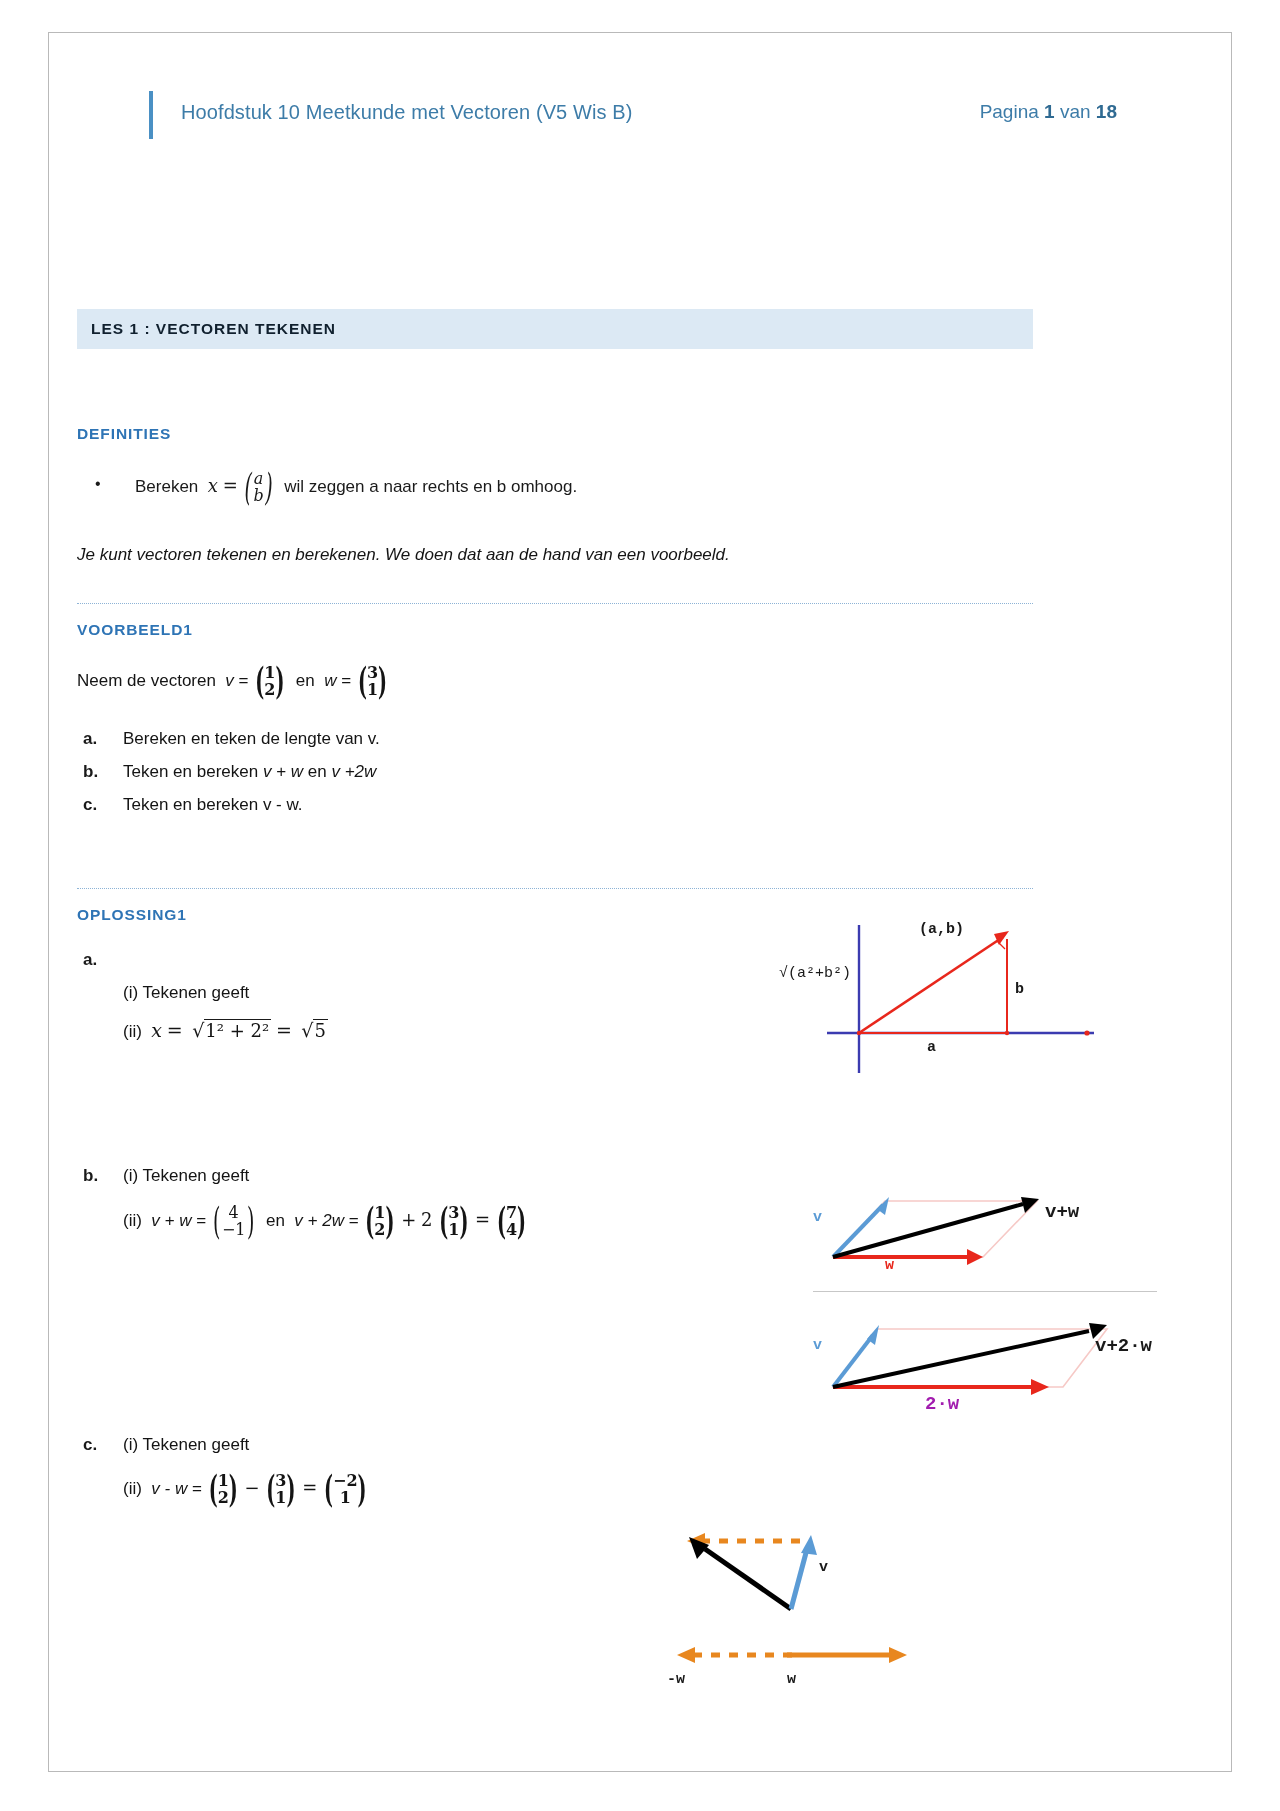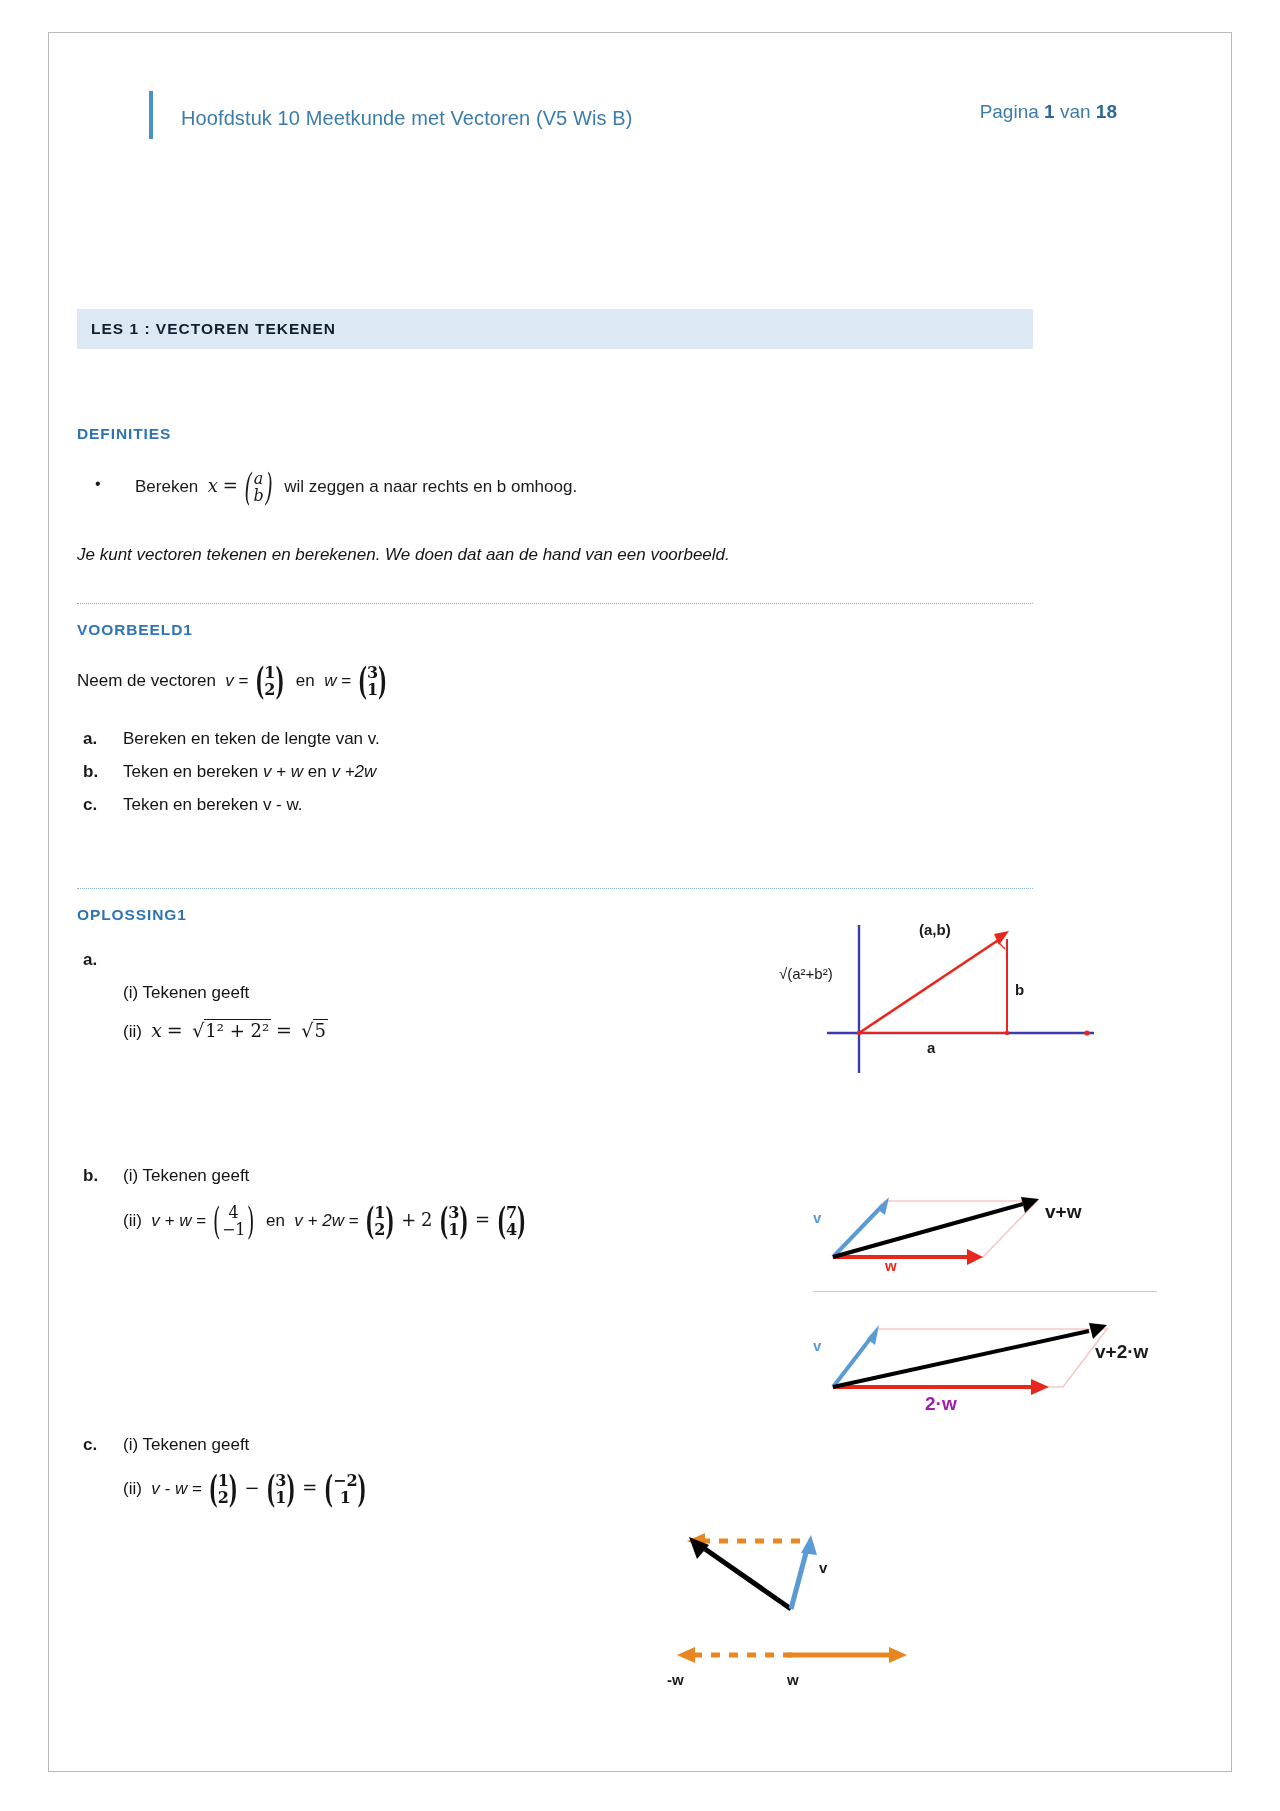--- a/index.html
+++ b/index.html
@@ -34,21 +34,20 @@
     width:4px; height:48px;
     background:#4a90c4;
   }
   .header-title {
     position:absolute;
     left:32px; top:28px;
     font-size:20px;
     color:#3d7ca8;
     letter-spacing:0.1px;
     white-space:nowrap;
-    margin-top:6px;
   }
   .header-page {
     position:absolute;
     right:16px; top:28px;
     font-size:19px;
     color:#3d7ca8;
     white-space:nowrap;
   }
   .header-page b { color:#2f6a92; font-weight:bold; }
 
@@ -134,21 +133,21 @@
   .ovl { border-top:1px solid #1a1a1a; padding:0 2px 0 1px; }
 
   .sub-it { font-style:italic; }
 
   
   .fig { position:absolute; }
   .fig-label {
     position:absolute;
     font-weight:bold;
     font-size:15px;
-    font-family:Liberation Sans, sans-serif;
+    font-family:Liberation Mono, monospace;
   }
   .hsep {
     position:absolute;
     border-top:1px solid #c7c7c7;
     height:0;
   }
 </style>
 </head>
 <body>
 
@@ -316,21 +315,21 @@
       <polygon points="62,24 50,38 58,44" fill="#5b9bd5"></polygon>
 
       <line x1="16" y1="86" x2="216" y2="86" stroke="#e8271c" stroke-width="4"></line>
       <polygon points="232,86 214,78 214,94" fill="#e8271c"></polygon>
 
       <line x1="16" y1="86" x2="272" y2="30" stroke="#000000" stroke-width="4"></line>
       <polygon points="290,24 272,22 276,38" fill="#000000"></polygon>
     </svg>
     <div class="fig-label" style="left:-4px; top:36px; color:#5b9bd5;">v</div>
     <div class="fig-label" style="left:108px; top:92px; color:#a21caf; font-size:19px;">2·w</div>
-    <div class="fig-label" style="left:278px; top:40px; font-size:19px;">v+2·w</div>
+    <div class="fig-label" style="left:278px; top:34px; font-size:19px;">v+2·w</div>
   </div>
 
   <div class="item-letter" style="left:34px; top:1402px;">c.</div>
   <div class="txt" style="left:74px; top:1402px;">(i) Tekenen geeft</div>
   <div class="txt" style="left:74px; top:1440px; white-space:nowrap;">
     <span>(ii)</span>
     &nbsp;<span class="sub-it">v - w</span>
     <span>=</span>
     <span class="vecparen" style="font-weight:bold;">
       <span class="top">1</span>

